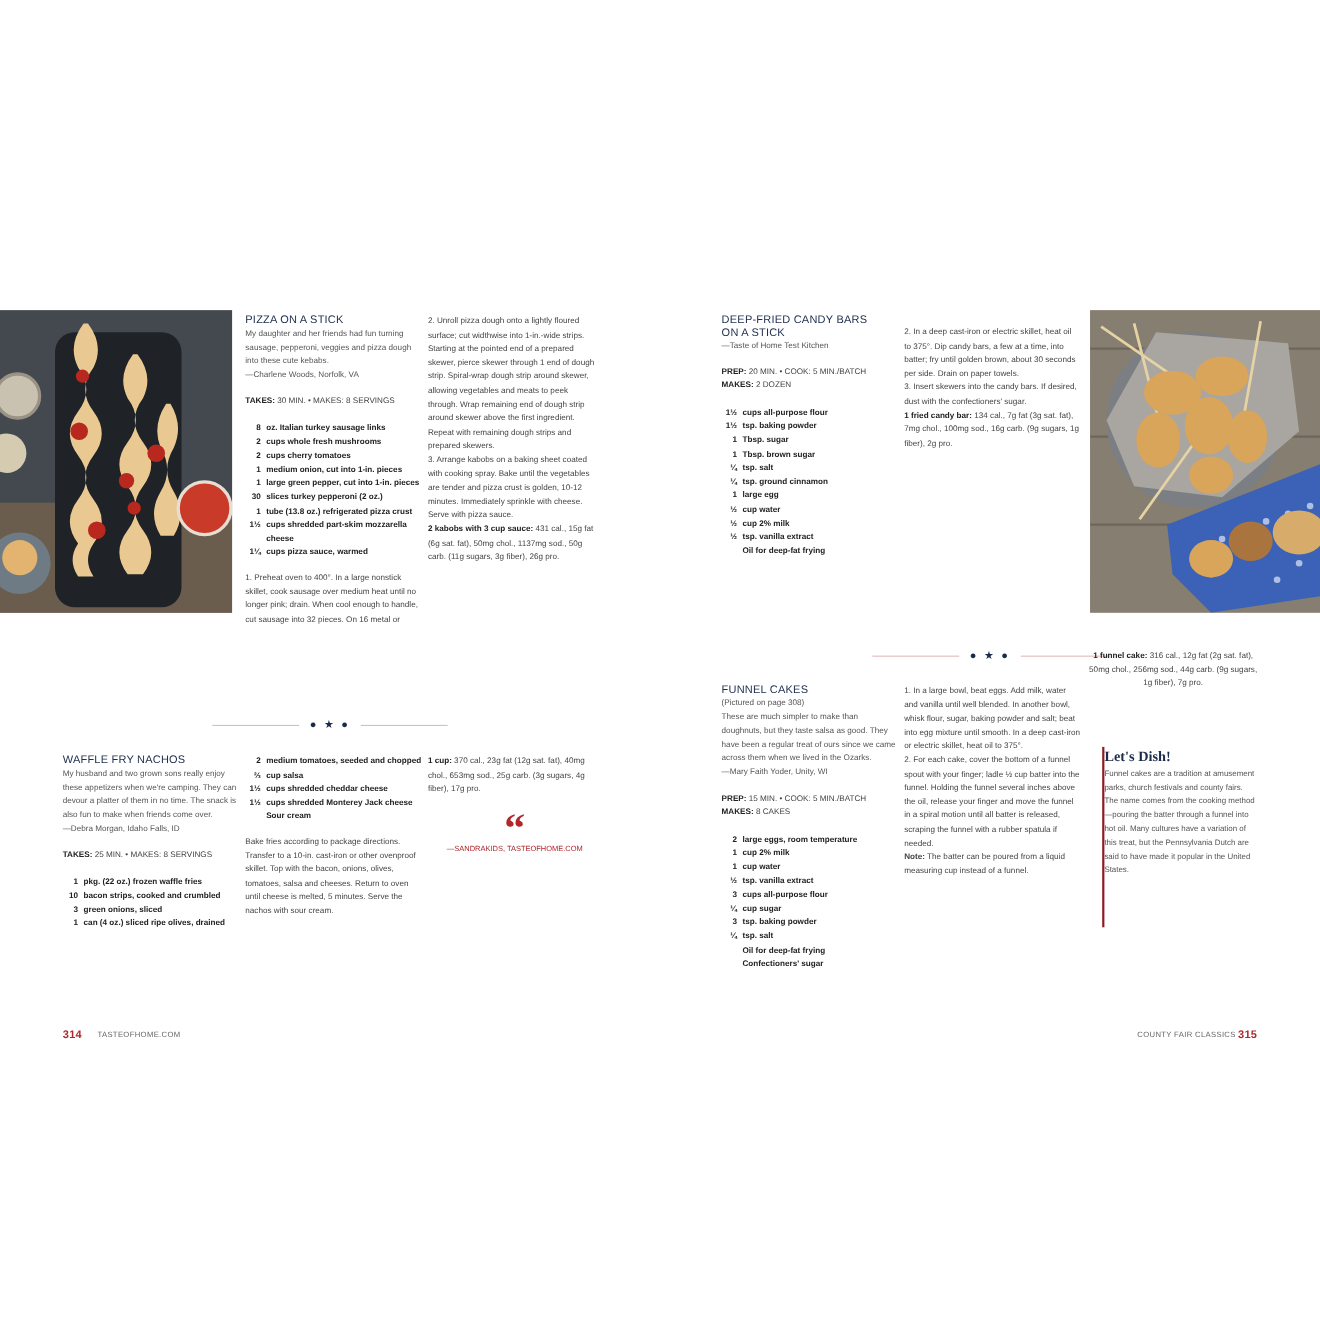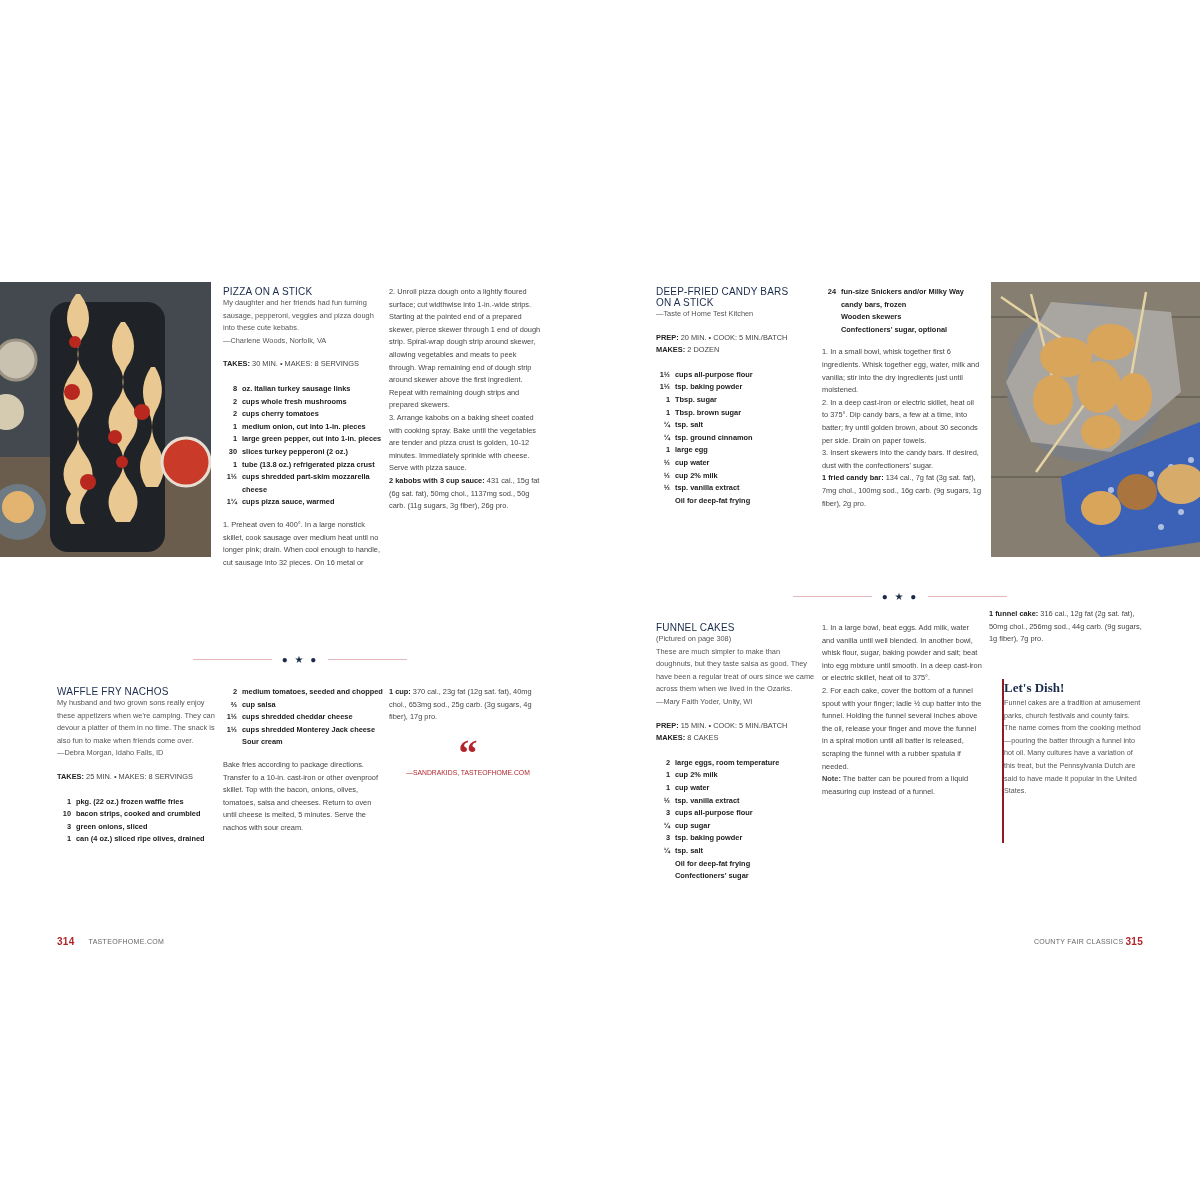--- a/index.html
+++ b/index.html
@@ -318,36 +318,21 @@
           <span class="item">tsp. vanilla extract</span>
         </li>
       <li>
           <span class="qty"></span>
           <span class="item">Oil for deep-fat frying</span>
         </li>
     </ul>
   </div>
 
   <div class="col" style="left:822px; top:286px; width:160px;">
-    <ul class="ingredients" style="margin-top:0;">
-      <li>
-          <span class="qty">24</span>
-          <span class="item">fun-size Snickers and/or Milky Way candy bars, frozen</span>
-        </li>
-      <li>
-          <span class="qty"></span>
-          <span class="item">Wooden skewers</span>
-        </li>
-      <li>
-          <span class="qty"></span>
-          <span class="item">Confectioners' sugar, optional</span>
-        </li>
-    </ul>
     <div class="steps gap">
-      <p>1. In a small bowl, whisk together first 6 ingredients. Whisk together egg, water, milk and vanilla; stir into the dry ingredients just until moistened.</p>
       <p>2. In a deep cast-iron or electric skillet, heat oil to 375°. Dip candy bars, a few at a time, into batter; fry until golden brown, about 30 seconds per side. Drain on paper towels.</p>
       <p>3. Insert skewers into the candy bars. If desired, dust with the confectioners' sugar.</p>
     </div>
     <p class="nutrition">
       <b>1 fried candy bar:</b>
       <span>134 cal., 7g fat (3g sat. fat), 7mg chol., 100mg sod., 16g carb. (9g sugars, 1g fiber), 2g pro.</span>
     </p>
   </div>
 
   <div class="divider" style="left:793px; top:589px; width:214px;">
@@ -415,21 +400,21 @@
     <div class="steps">
       <p>1. In a large bowl, beat eggs. Add milk, water and vanilla until well blended. In another bowl, whisk flour, sugar, baking powder and salt; beat into egg mixture until smooth. In a deep cast-iron or electric skillet, heat oil to 375°.</p>
       <p>2. For each cake, cover the bottom of a funnel spout with your finger; ladle ½ cup batter into the funnel. Holding the funnel several inches above the oil, release your finger and move the funnel in a spiral motion until all batter is released, scraping the funnel with a rubber spatula if needed.</p>
     </div>
     <p>
       <b>Note:</b>
       <span>The batter can be poured from a liquid measuring cup instead of a funnel.</span>
     </p>
   </div>
 
-  <div class="col" style="left:989px; top:608px; width:155px;">
+  <div class="col" style="left:989px; top:590px; width:155px;text-align:center;">
     <p class="nutrition">
       <b>1 funnel cake:</b>
       <span>316 cal., 12g fat (2g sat. fat), 50mg chol., 256mg sod., 44g carb. (9g sugars, 1g fiber), 7g pro.</span>
     </p>
   </div>
 
   <div class="sidebar">
     <h3 class="sb-title">Let's Dish!</h3>
     <p class="sb-text">Funnel cakes are a tradition at amusement parks, church festivals and county fairs. The name comes from the cooking method—pouring the batter through a funnel into hot oil. Many cultures have a variation of this treat, but the Pennsylvania Dutch are said to have made it popular in the United States.</p>
   </div>

